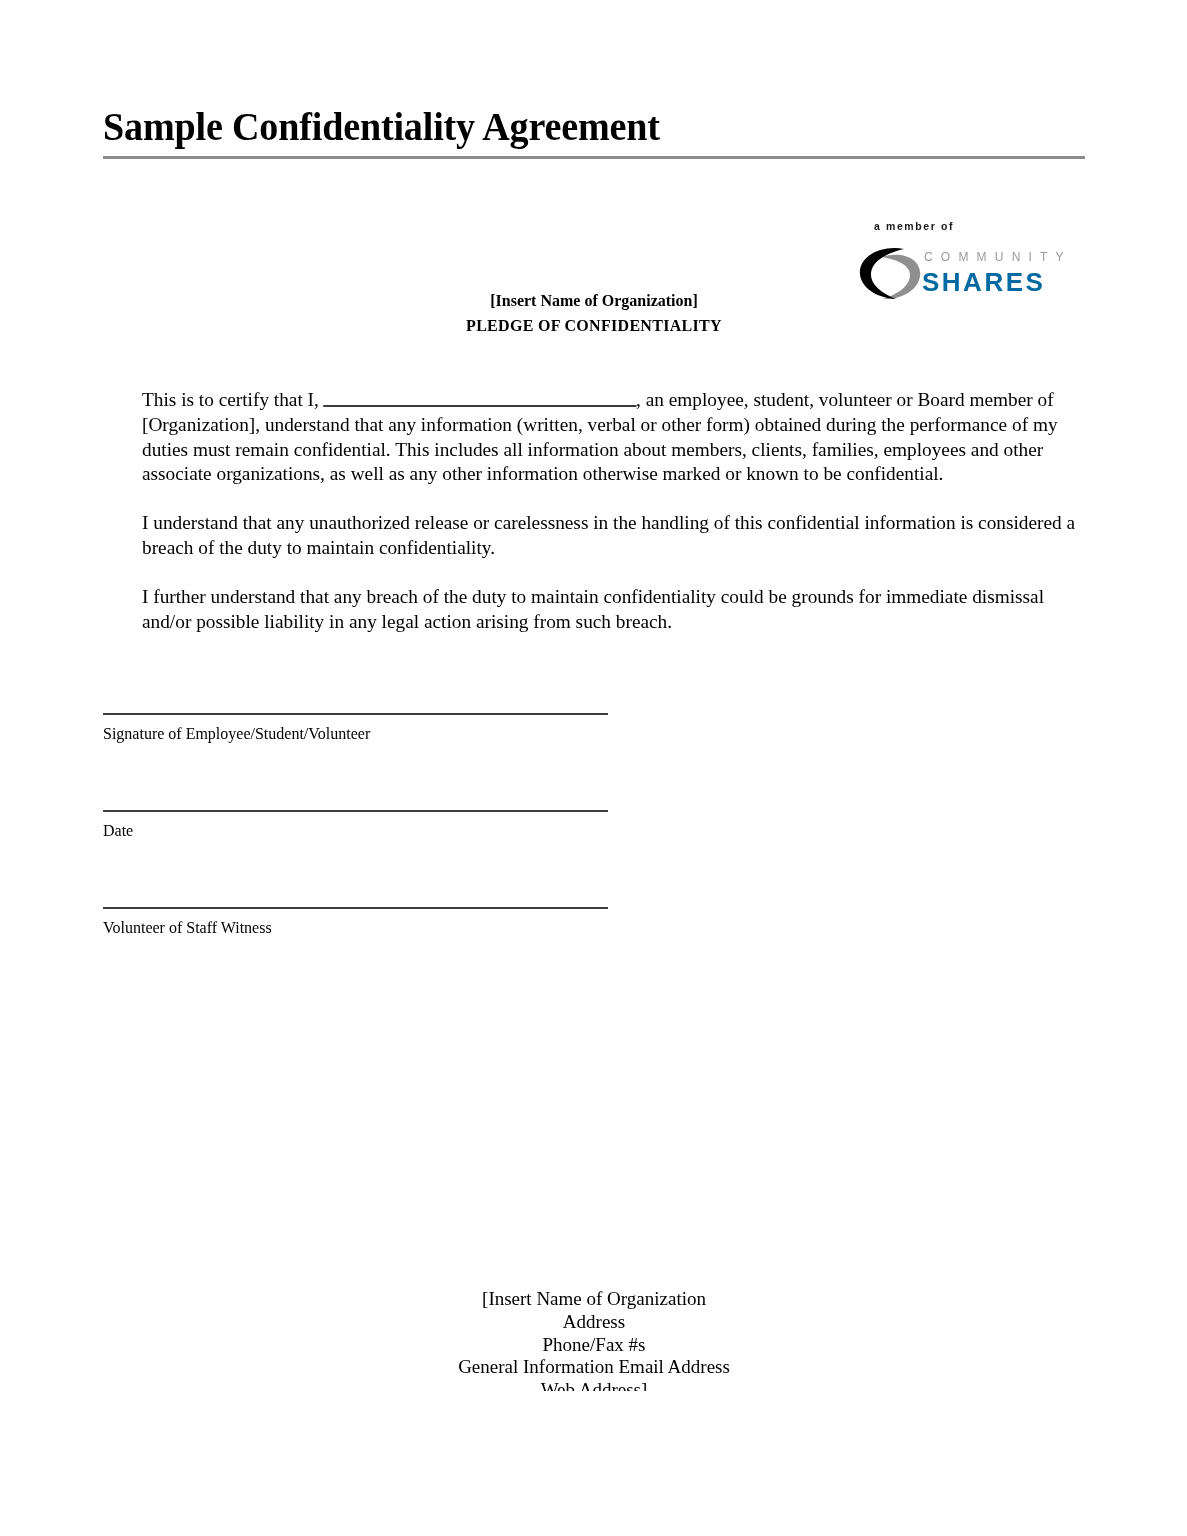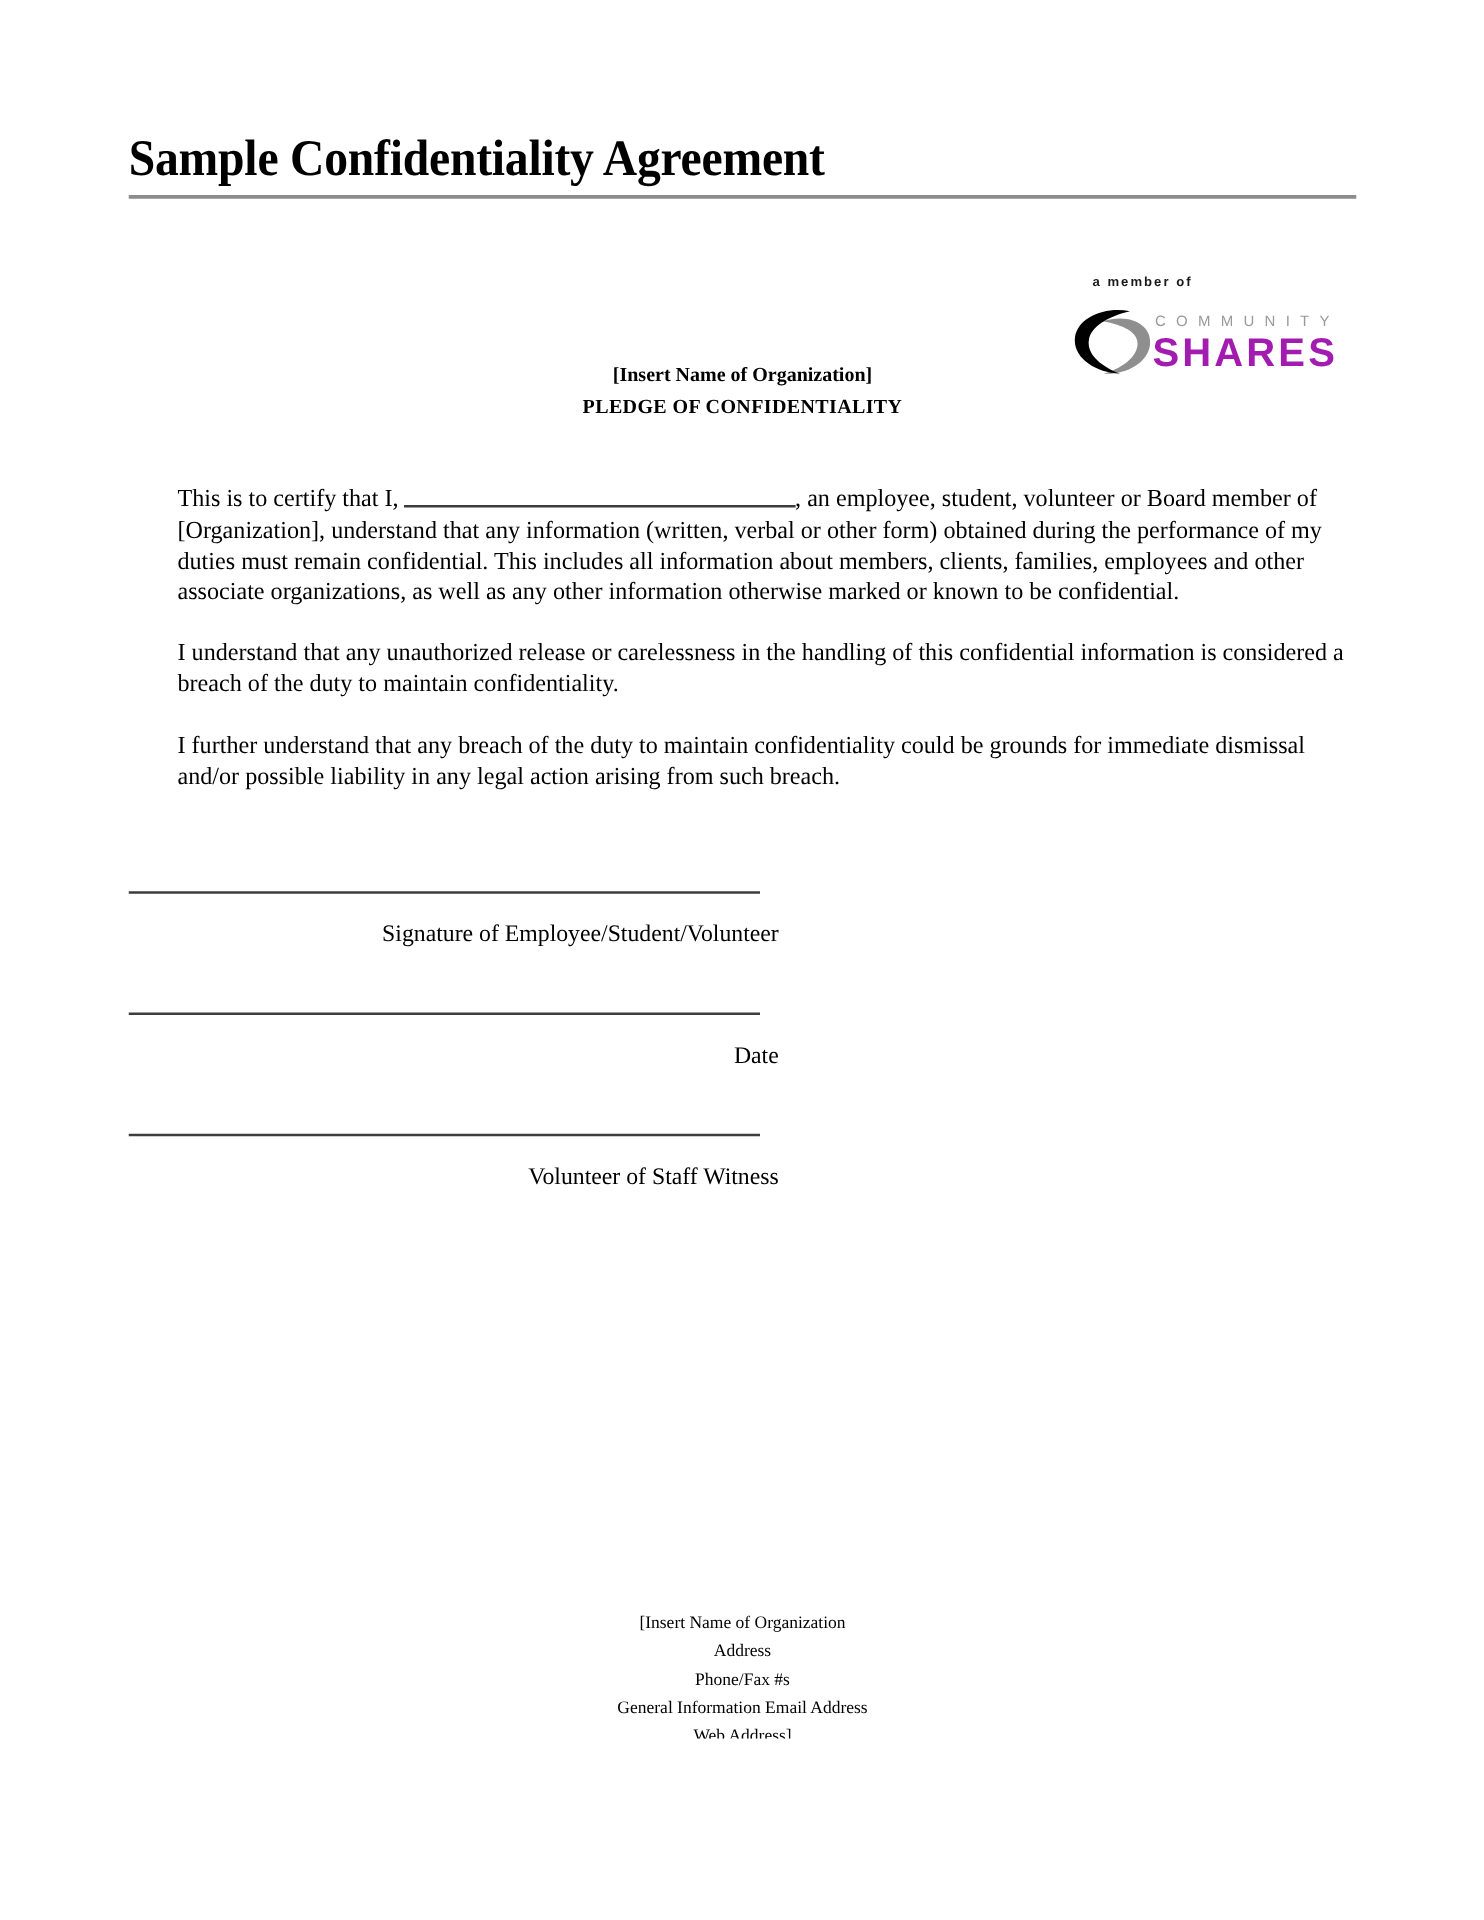--- a/index.html
+++ b/index.html
@@ -76,23 +76,23 @@
     letter-spacing: 8.2px;
     color: #9a9a9a;
     white-space: nowrap;
   }
   .logo-word-shares {
     position: absolute;
     left: 66px;
     top: 43px;
     font-family: "Liberation Sans", "DejaVu Sans", sans-serif;
     font-weight: bold;
-    font-size: 32px;
+    font-size: 26px;
     letter-spacing: 2.5px;
-    color: #a21caf;
+    color: #0369a1;
     white-space: nowrap;
     line-height: 38px;
   }
 
   
   .heading-block {
     position: absolute;
     left: 103px;
     top: 288px;
     width: 982px;
@@ -146,37 +146,36 @@
     position: relative;
     height: 97px;
   }
   .sig-rule {
     width: 505px;
     height: 0;
     border-top: 2px solid #3d3d3d;
   }
   .sig-label {
     font-family: "Liberation Serif", "DejaVu Serif", serif;
-    font-size: 19px;
+    font-size: 16px;
     line-height: 24px;
-    padding-top: 21px;
-    text-align: right;
+    padding-top: 7px;
   }
 
   
   .footer-block {
     position: absolute;
     left: 103px;
     top: 1288px;
     width: 982px;
     text-align: center;
   }
   .footer-line {
     font-family: "Liberation Serif", "DejaVu Serif", serif;
-    font-size: 14px;
+    font-size: 19px;
     line-height: 22.8px;
   }
 </style>
 </head>
 <body>
 
 <div class="page">
 
   <div class="doc-title">Sample Confidentiality Agreement</div>
   <div class="title-rule"></div>

